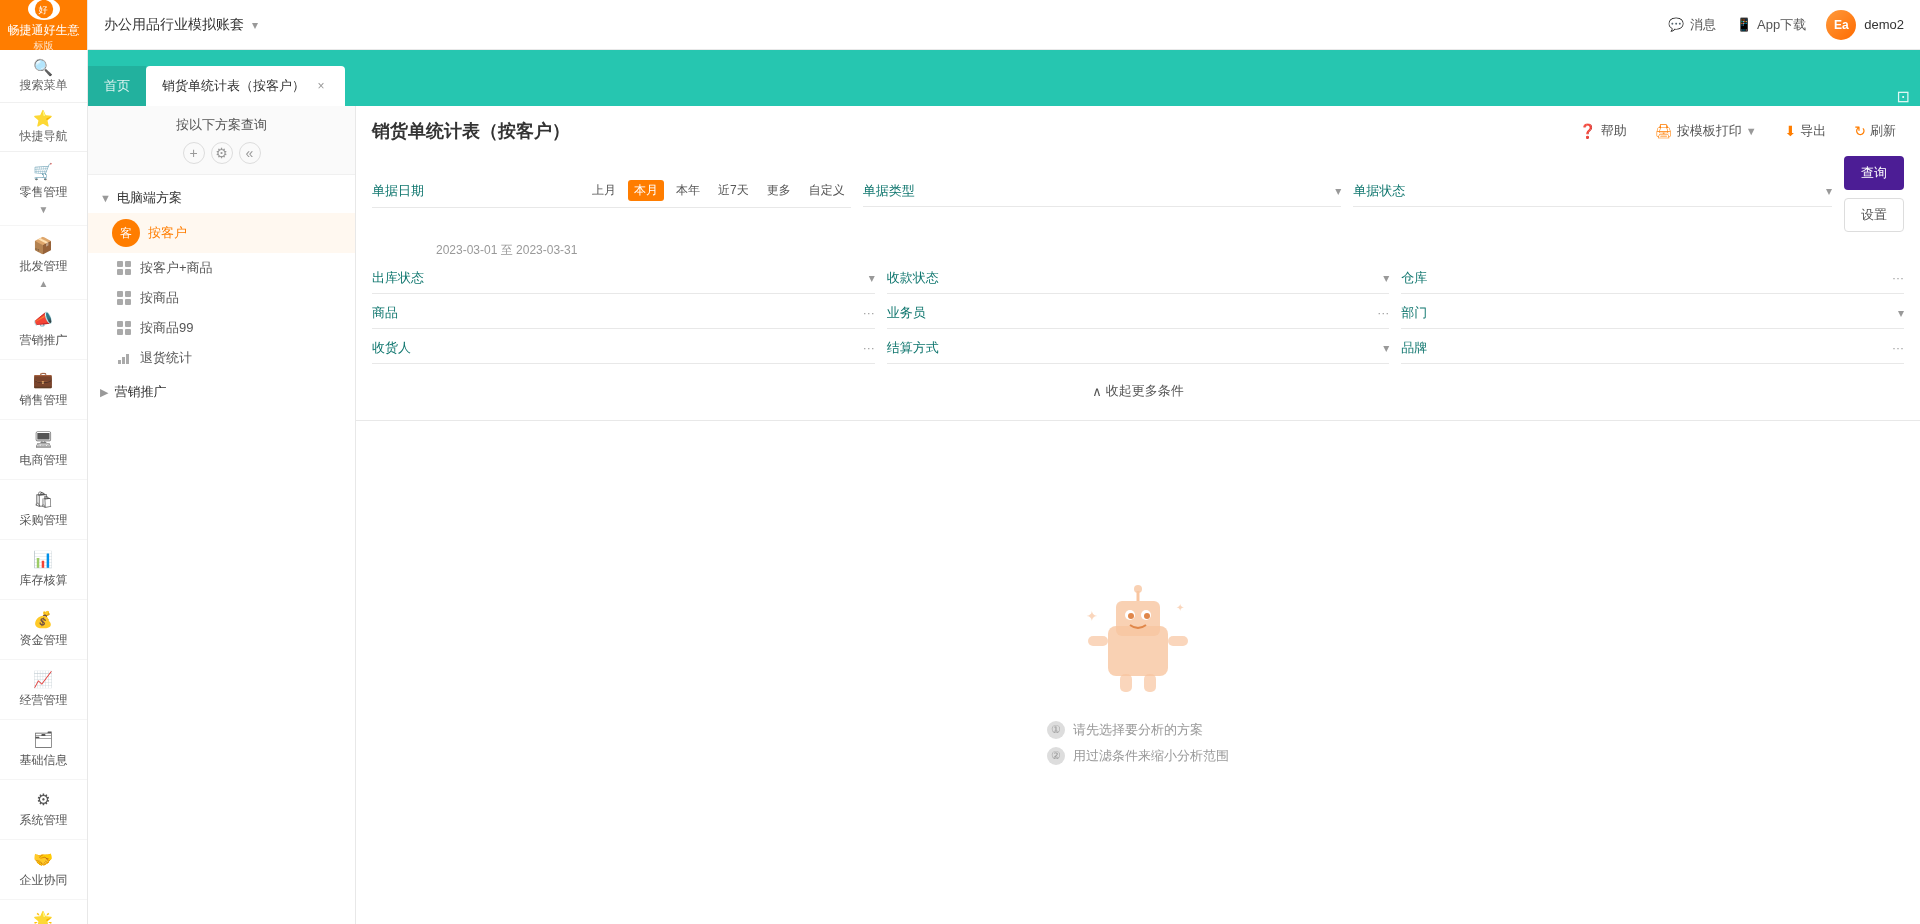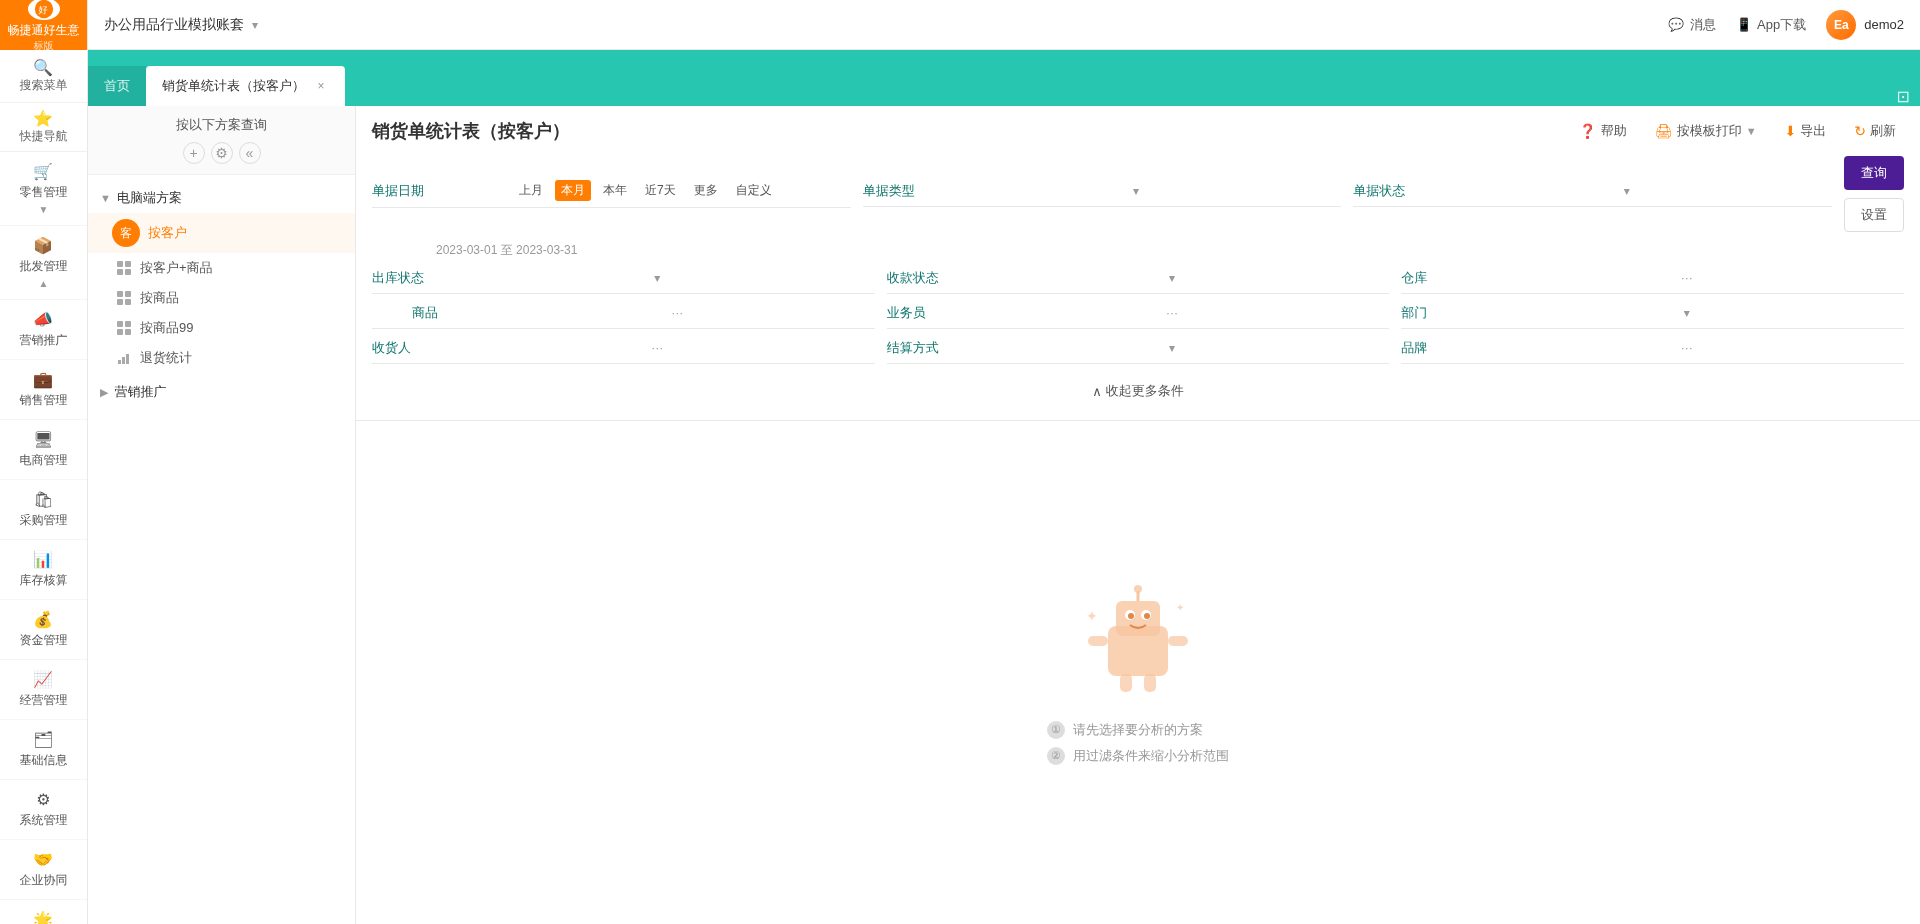--- a/index.html
+++ b/index.html
@@ -312,21 +312,21 @@
     .filter-label {
       color: #0f766e;
       font-size: 13px;
       white-space: nowrap;
       min-width: 60px;
     }
     .filter-value {
       flex: 1;
       display: flex;
       align-items: center;
-      justify-content: center;
+      justify-content: flex-end;
       color: #333;
       font-size: 13px;
     }
     .filter-date-btns {
       display: flex;
       align-items: center;
       gap: 6px;
     }
     .date-btn {
       padding: 2px 6px;
@@ -743,21 +743,21 @@
               <div class="filter-value">
                 <span style="color:#ccc;"></span>
                 <span class="filter-more-icon">···</span>
               </div>
             </div>
           </div>
 
           <div style="display:grid;grid-template-columns:1fr 1fr 1fr;gap:12px;align-items:center;margin-bottom:10px;">
 
             <div class="filter-item">
-              <span class="filter-label" style="margin-right:8px;margin-left:40px;">商品</span>
+              <span class="filter-label" style="margin-right:8px;">商品</span>
               <div class="filter-value">
                 <span style="color:#ccc;"></span>
                 <span class="filter-more-icon">···</span>
               </div>
             </div>
 
             <div class="filter-item">
               <span class="filter-label" style="margin-right:8px;">业务员</span>
               <div class="filter-value">
                 <span style="color:#ccc;"></span>

